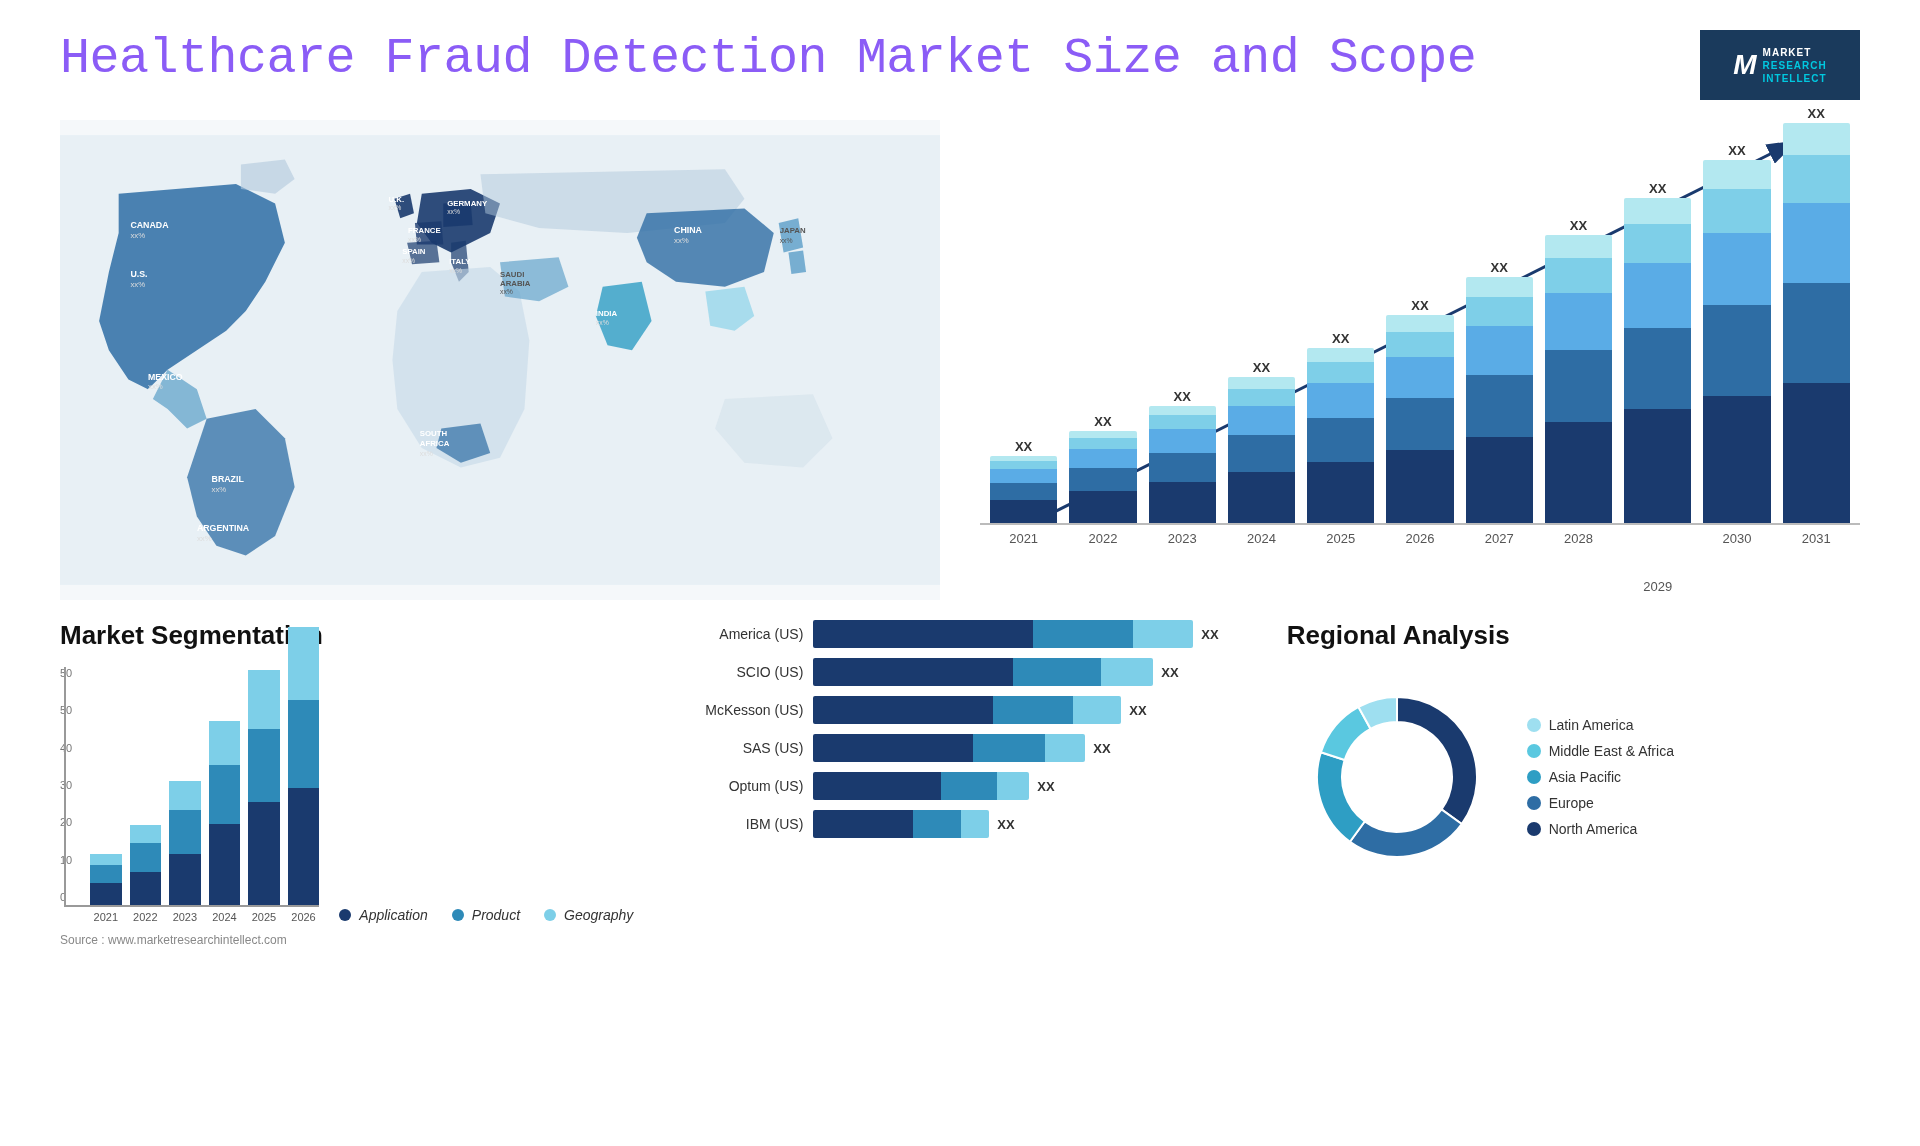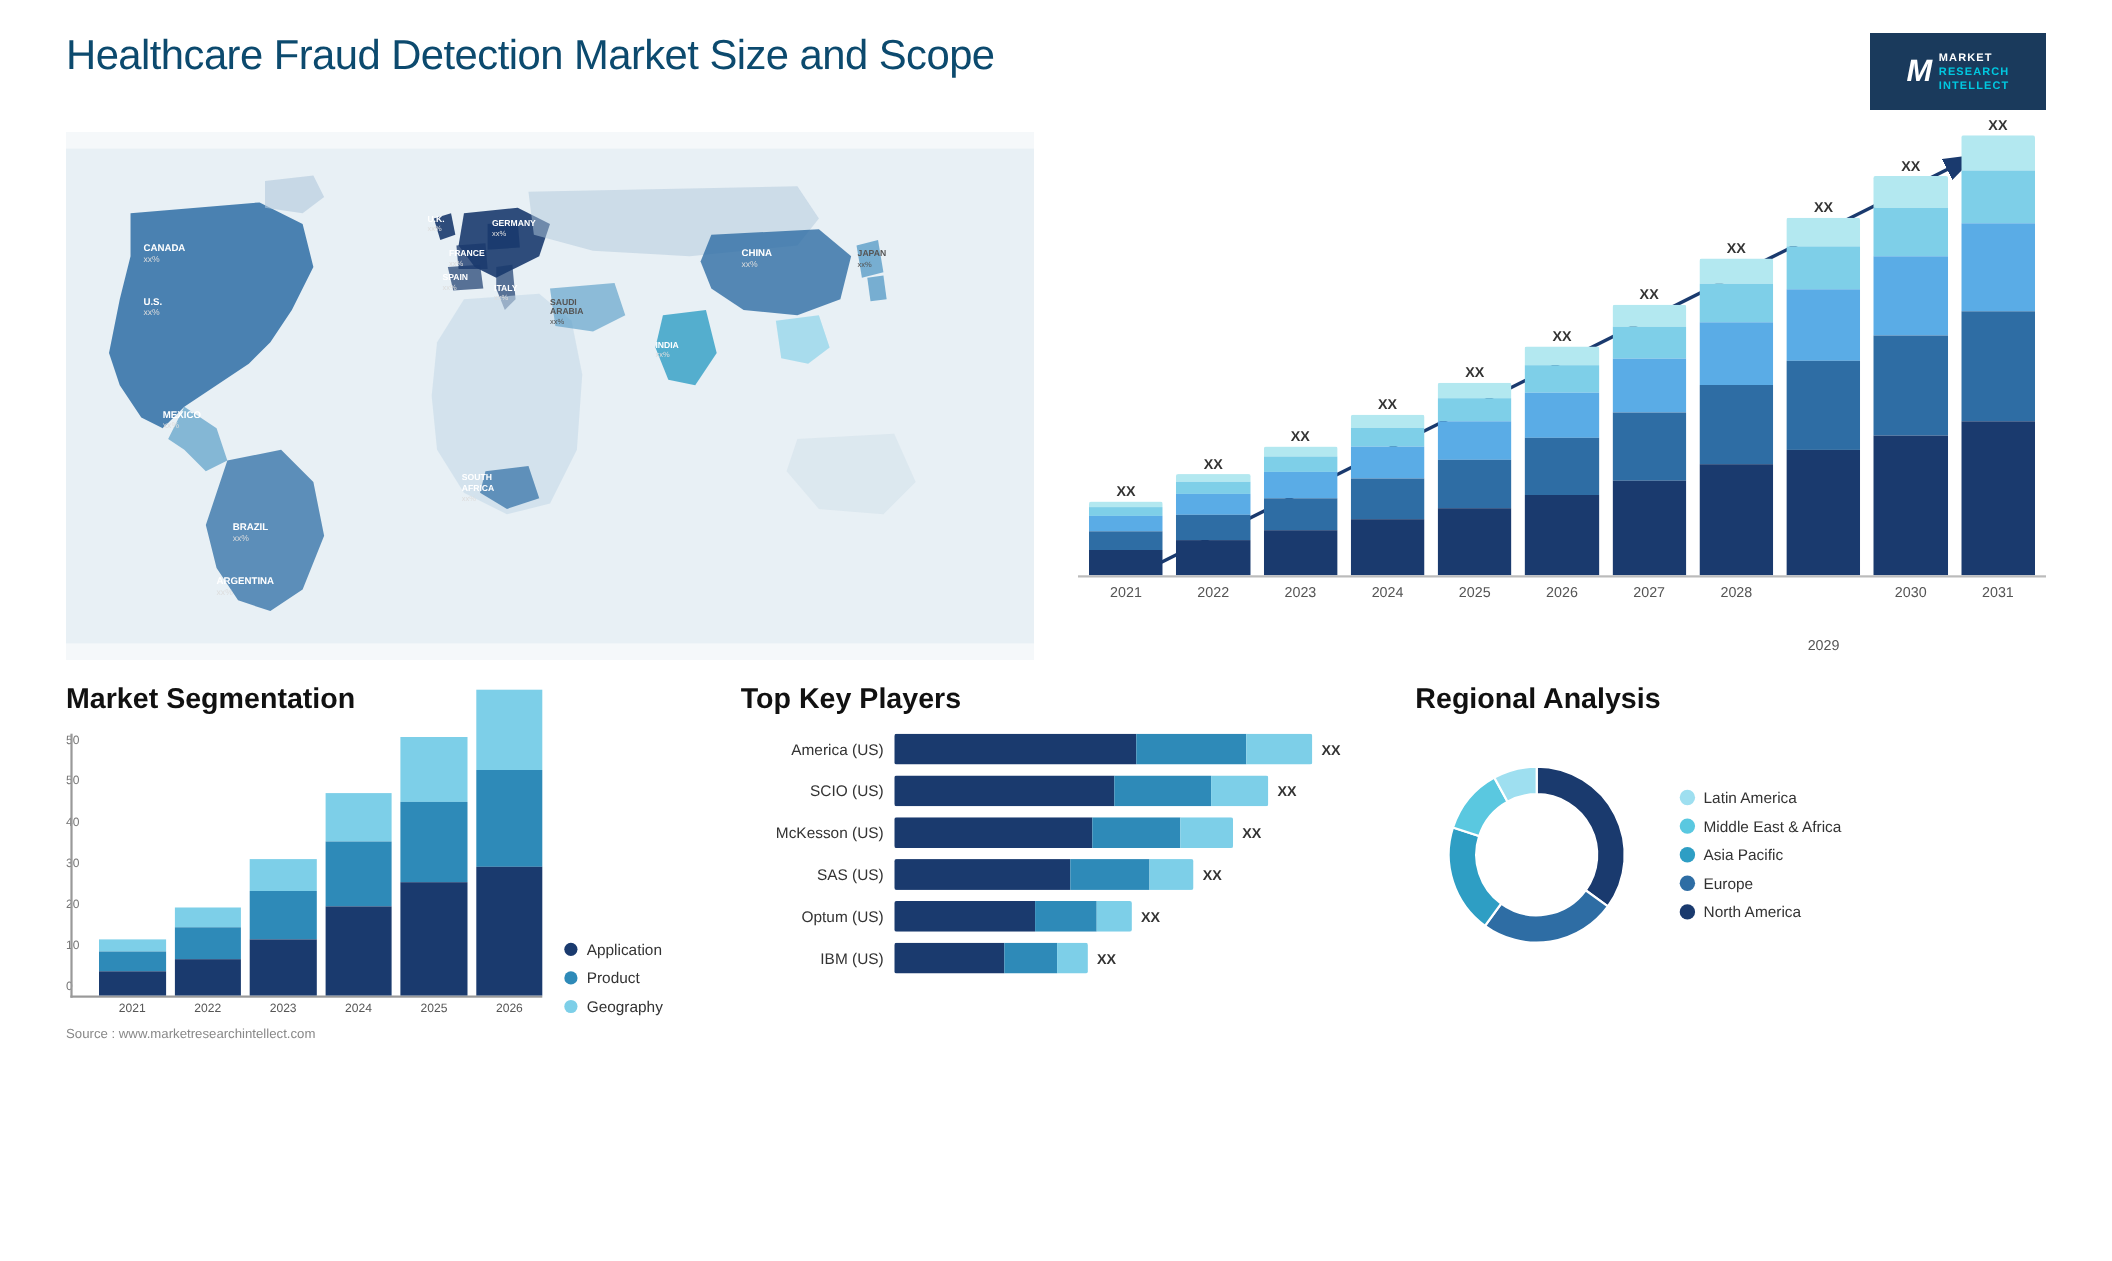--- a/index.html
+++ b/index.html
@@ -20,24 +20,25 @@
     }
 
     
     .header {
       display: flex;
       justify-content: space-between;
       align-items: flex-start;
       margin-bottom: 20px;
     }
     .page-title {
-      font-size: 38px;
+      font-size: 50px;
       font-weight: 400;
-      color: #0c4a6e;
+      color: #8b5cf6;
       letter-spacing: -0.5px;
+      font-family: Liberation Mono, monospace;
     }
     .logo-area {
       display: flex;
       flex-direction: column;
       align-items: center;
     }
     .logo-box {
       width: 160px;
       height: 70px;
       background: #1a3a5c;
@@ -110,23 +111,24 @@
       margin-bottom: 16px;
       color: #111;
     }
     .segmentation-content {
       display: flex;
       align-items: flex-end;
       gap: 20px;
     }
     .seg-legend {
       display: flex;
-      flex-direction: column;
-      gap: 10px;
+      flex-direction: row;
+      gap: 24px;
       min-width: 120px;
+      font-style: italic;
     }
     .legend-item {
       display: flex;
       align-items: center;
       gap: 8px;
       font-size: 14px;
       color: #333;
     }
     .legend-dot {
       width: 12px;
@@ -538,21 +540,20 @@
             </div>
             <div class="legend-item">
               <div class="legend-dot" style="background: rgb(125, 207, 232);"></div>
               <span>Geography</span>
             </div>
           </div>
       </div>
     </div>
 
     <div class="players-section">
-      <div class="section-title">Top Key Players</div>
       <div class="players-list" id="players-list">
           <div class="player-row">
             <div class="player-name">America (US)</div>
             <div class="player-bar-wrap">
               <div class="player-bar" style="width: 380px;">
                 <div style="width: 57.8947%; background: rgb(26, 58, 110);"></div>
                 <div style="width: 26.3158%; background: rgb(46, 138, 184);"></div>
                 <div style="width: 15.7895%; background: rgb(125, 207, 232);"></div>
               </div>
               <span class="player-value">XX</span>

